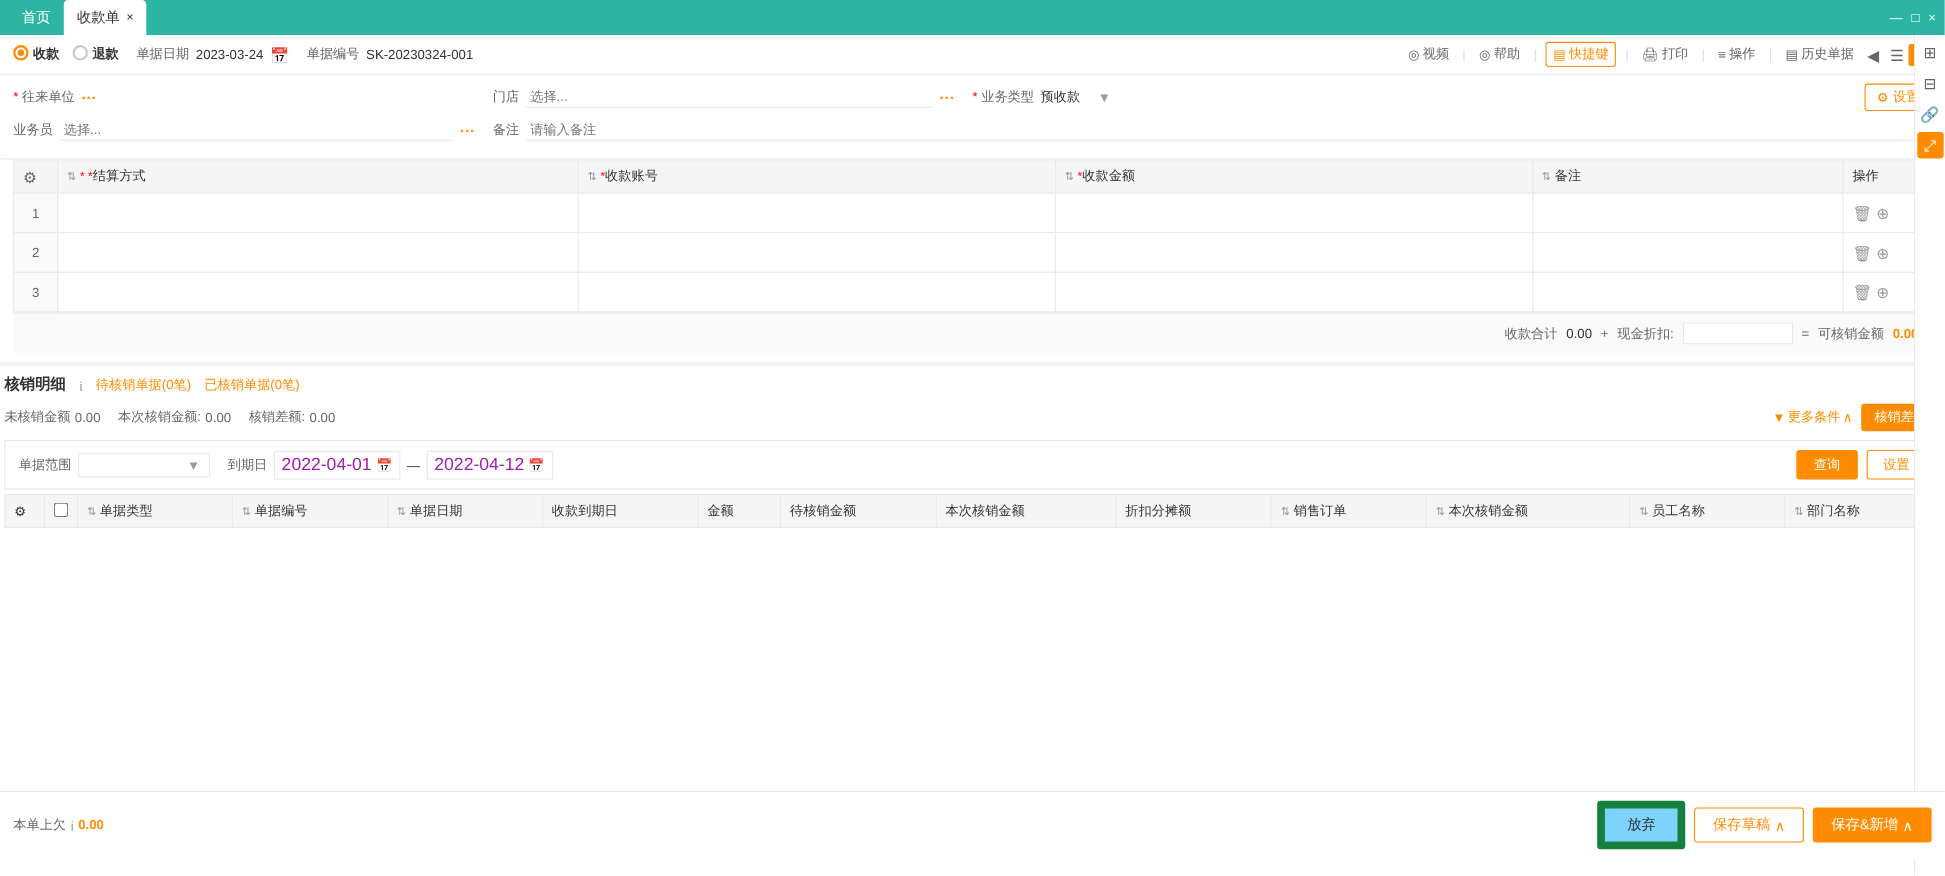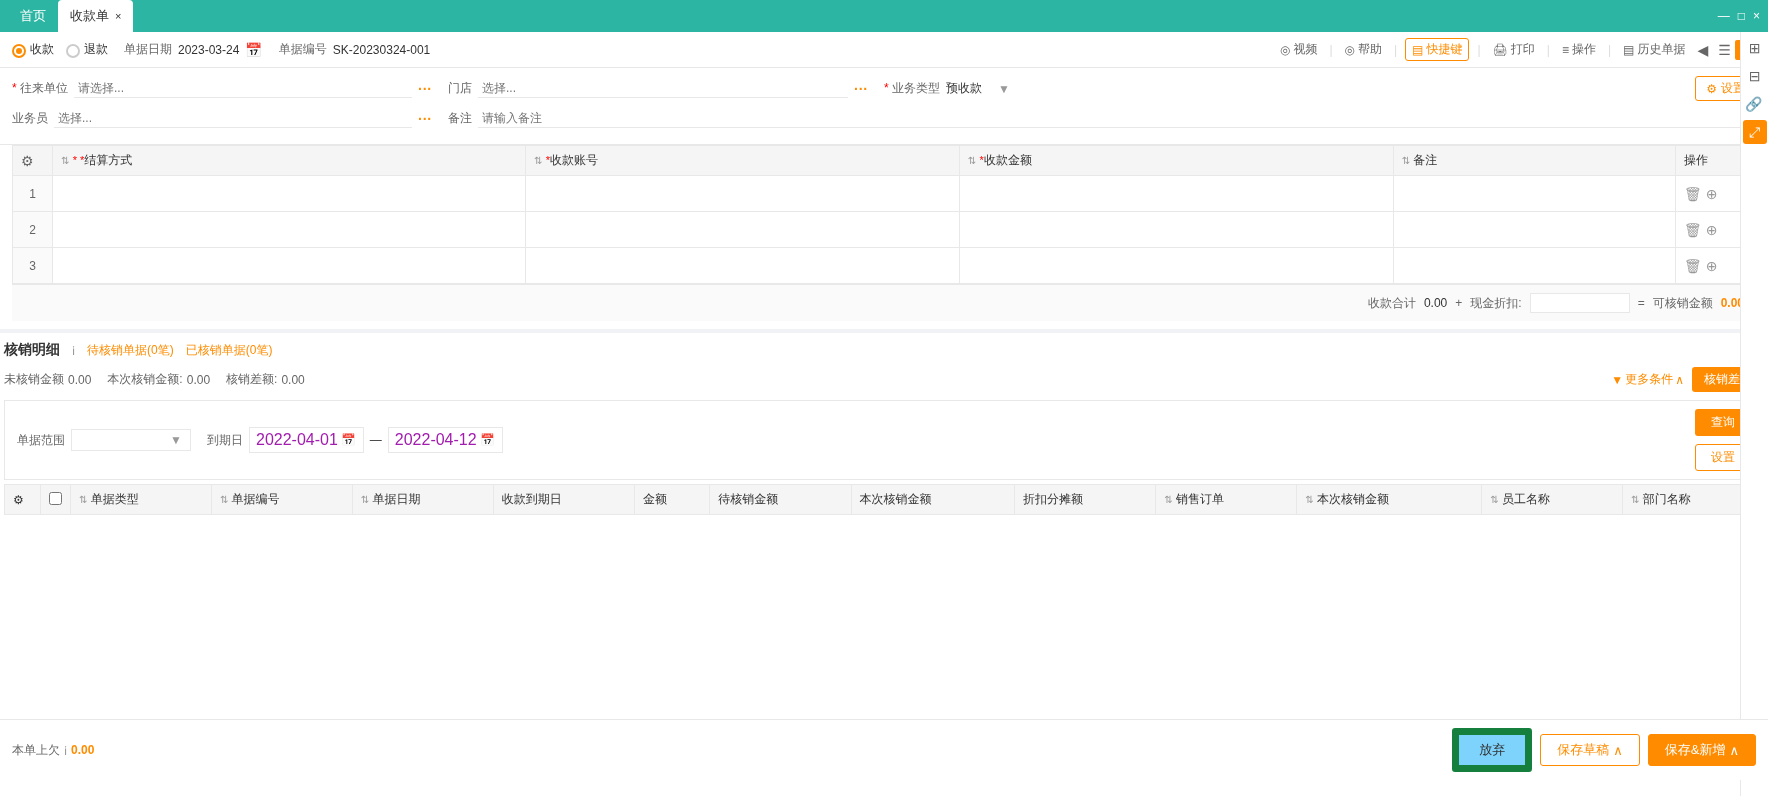--- a/index.html
+++ b/index.html
@@ -62,23 +62,24 @@
       background: #fff;
       gap: 16px;
     }
     .radio-group {
       display: flex;
       align-items: center;
       gap: 12px;
     }
     .radio-item {
       display: flex;
-      align-items: flex-end;
+      align-items: flex-start;
       gap: 4px;
       cursor: pointer;
+      font-weight: bold;
     }
     .radio-circle {
       width: 14px;
       height: 14px;
       border-radius: 50%;
       border: 2px solid #ccc;
       display: flex;
       align-items: center;
       justify-content: center;
     }
@@ -638,21 +639,20 @@
         <span class="view-btn active">▦</span>
       </div>
     </div>
   </div>
 
   <div class="form-section">
     <div class="form-row">
 
       <div class="form-field" style="max-width: 420px;">
         <span class="form-label required">往来单位</span>
-        <input class="form-input" type="text" style="width: 260px;" placeholder="请选择...">
         <span class="more-btn">···</span>
       </div>
 
       <div class="form-field" style="max-width: 420px;">
         <span class="form-label">门店</span>
         <input class="form-input" type="text" style="width: 260px;" placeholder="选择...">
         <span class="more-btn">···</span>
       </div>
 
       <div class="form-field" style="flex: 0.8;">
@@ -809,21 +809,21 @@
         <div class="date-input">
           <span class="date-val">2022-04-01</span>
           <span class="date-icon">📅</span>
         </div>
         <span>—</span>
         <div class="date-input">
           <span class="date-val">2022-04-12</span>
           <span class="date-icon">📅</span>
         </div>
       </div>
-      <div style="margin-left:auto; display:flex; gap:8px; flex-direction:column;">
+      <div style="margin-left:auto; display:flex; gap:8px; flex-direction:row;">
         <button class="query-btn">查询</button>
         <button class="settings-btn2">设置</button>
       </div>
     </div>
 
     <table class="hx-table">
       <thead>
         <tr>
           <th style="width:36px;">
             <span>⚙</span>

